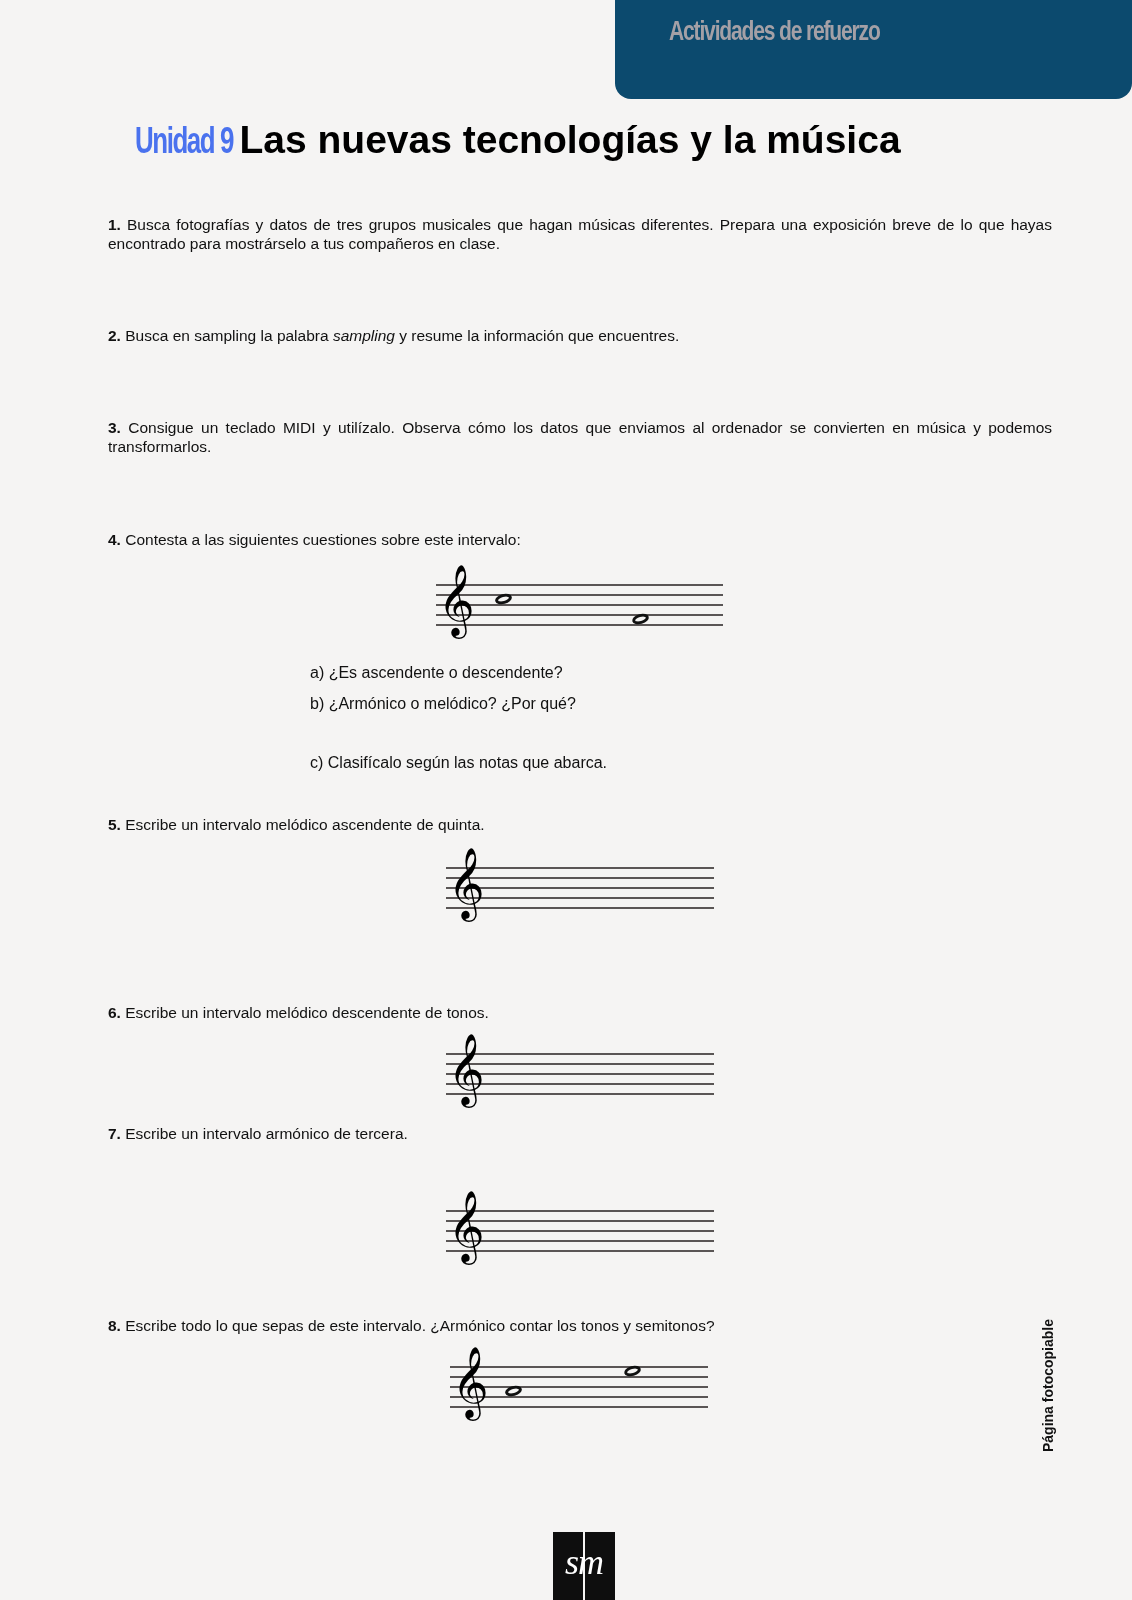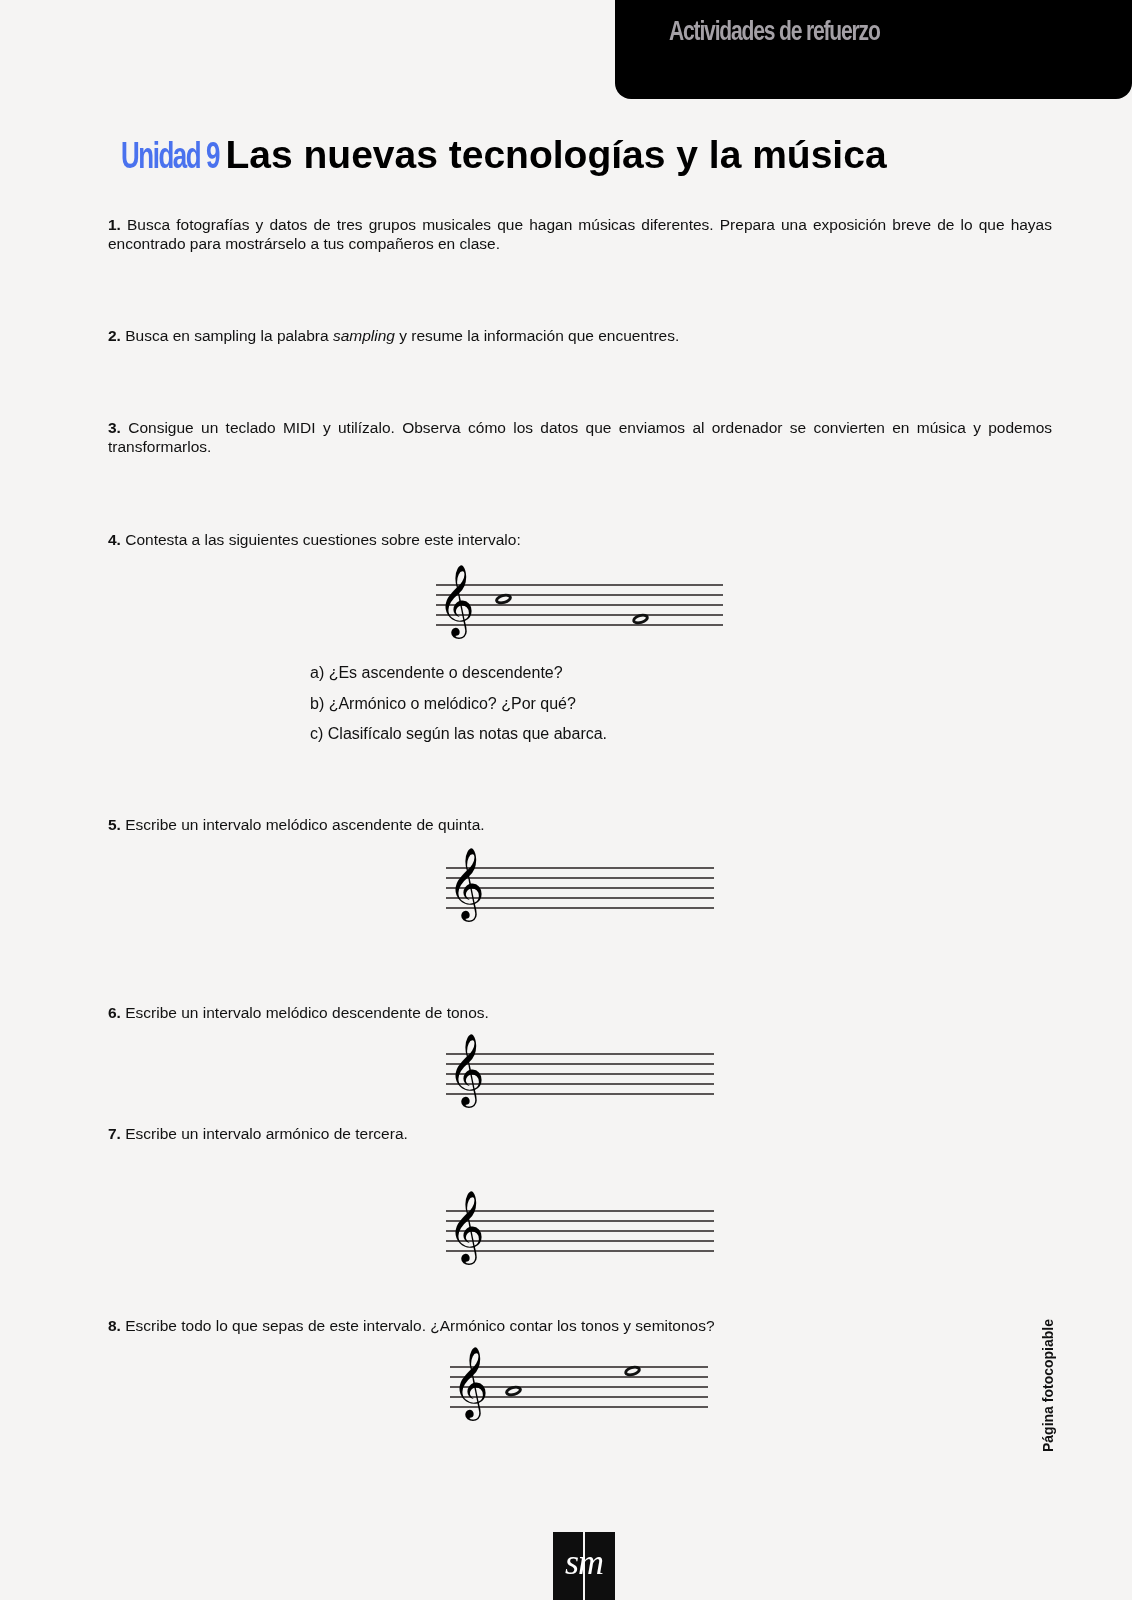--- a/index.html
+++ b/index.html
@@ -2,29 +2,29 @@
 <html><head>
 <meta charset="utf-8">
 <style>
   html, body { margin:0; padding:0; }
   body {
     width:1132px; height:1600px; background:#f5f4f3; position:relative; overflow:hidden;
     font-family:"Liberation Sans", sans-serif; color:#111;
   }
   .banner {
     position:absolute; left:615px; top:0; width:517px; height:99px;
-    background:#000000; border-radius:0 0 16px 16px;
+    background:#0c4a6e; border-radius:0 0 16px 16px;
     border-top-left-radius:0;
   }
   .banner-title {
     position:absolute; left:54px; top:16px; font-size:27px; font-weight:bold;
     color:#a4a0a6; letter-spacing:-1.5px; transform:scaleX(0.78); transform-origin:left top;
     font-family:"Liberation Sans Narrow","Liberation Sans", sans-serif;
   }
-  .title-row { position:absolute; left:121px; top:118px; white-space:nowrap;margin-top:15px; }
+  .title-row { position:absolute; left:135px; top:118px; white-space:nowrap; }
   .unit {
     display:inline-block; font-size:36px; font-weight:bold; color:#4a72ee; letter-spacing:-2px;
     transform:scaleX(0.72); transform-origin:left bottom; margin-right:-36px;
   }
   .main-title { display:inline-block; font-size:39px; font-weight:bold; color:#000; }
   .q { position:absolute; left:108px; width:944px; font-size:15.5px; line-height:19px; text-align:justify; }
   .q .num { font-weight:bold; }
   .staff { position:absolute; }
   .staff .line { position:absolute; left:0; right:0; height:1.6px; background:#5a5555; }
   .staff .clef { position:absolute; font-family:"DejaVu Sans", sans-serif; color:#000; }
@@ -76,21 +76,21 @@
     <div class="line" style="top:30px"></div>
     <div class="line" style="top:40px"></div>
     <div class="line" style="top:50px"></div>
     <div class="line" style="top:60px"></div>
   <span class="clef" style="left:2px; top:-4px; font-size:62px; line-height:80px;">𝄞</span>
   <div class="note" style="left:59px; top:30px"></div>
   <div class="note" style="left:196px; top:50px"></div>
 </div>
 <div class="sub" style="top:663px">a) ¿Es ascendente o descendente?</div>
 <div class="sub" style="top:694px">b) ¿Armónico o melódico? ¿Por qué?</div>
-<div class="sub" style="top:724px">c) Clasifícalo según las notas que abarca.</div>
+<div class="sub" style="top:753px">c) Clasifícalo según las notas que abarca.</div>
 
 <div class="q" style="top:815px">
   <span class="num">5.</span><span> Escribe un intervalo melódico ascendente de quinta.</span>
 </div>
 <div class="staff" style="left:446px; top:847px; width:268px; height:80px;">
   <div class="line" style="top:20px"></div>
     <div class="line" style="top:30px"></div>
     <div class="line" style="top:40px"></div>
     <div class="line" style="top:50px"></div>
     <div class="line" style="top:60px"></div>

